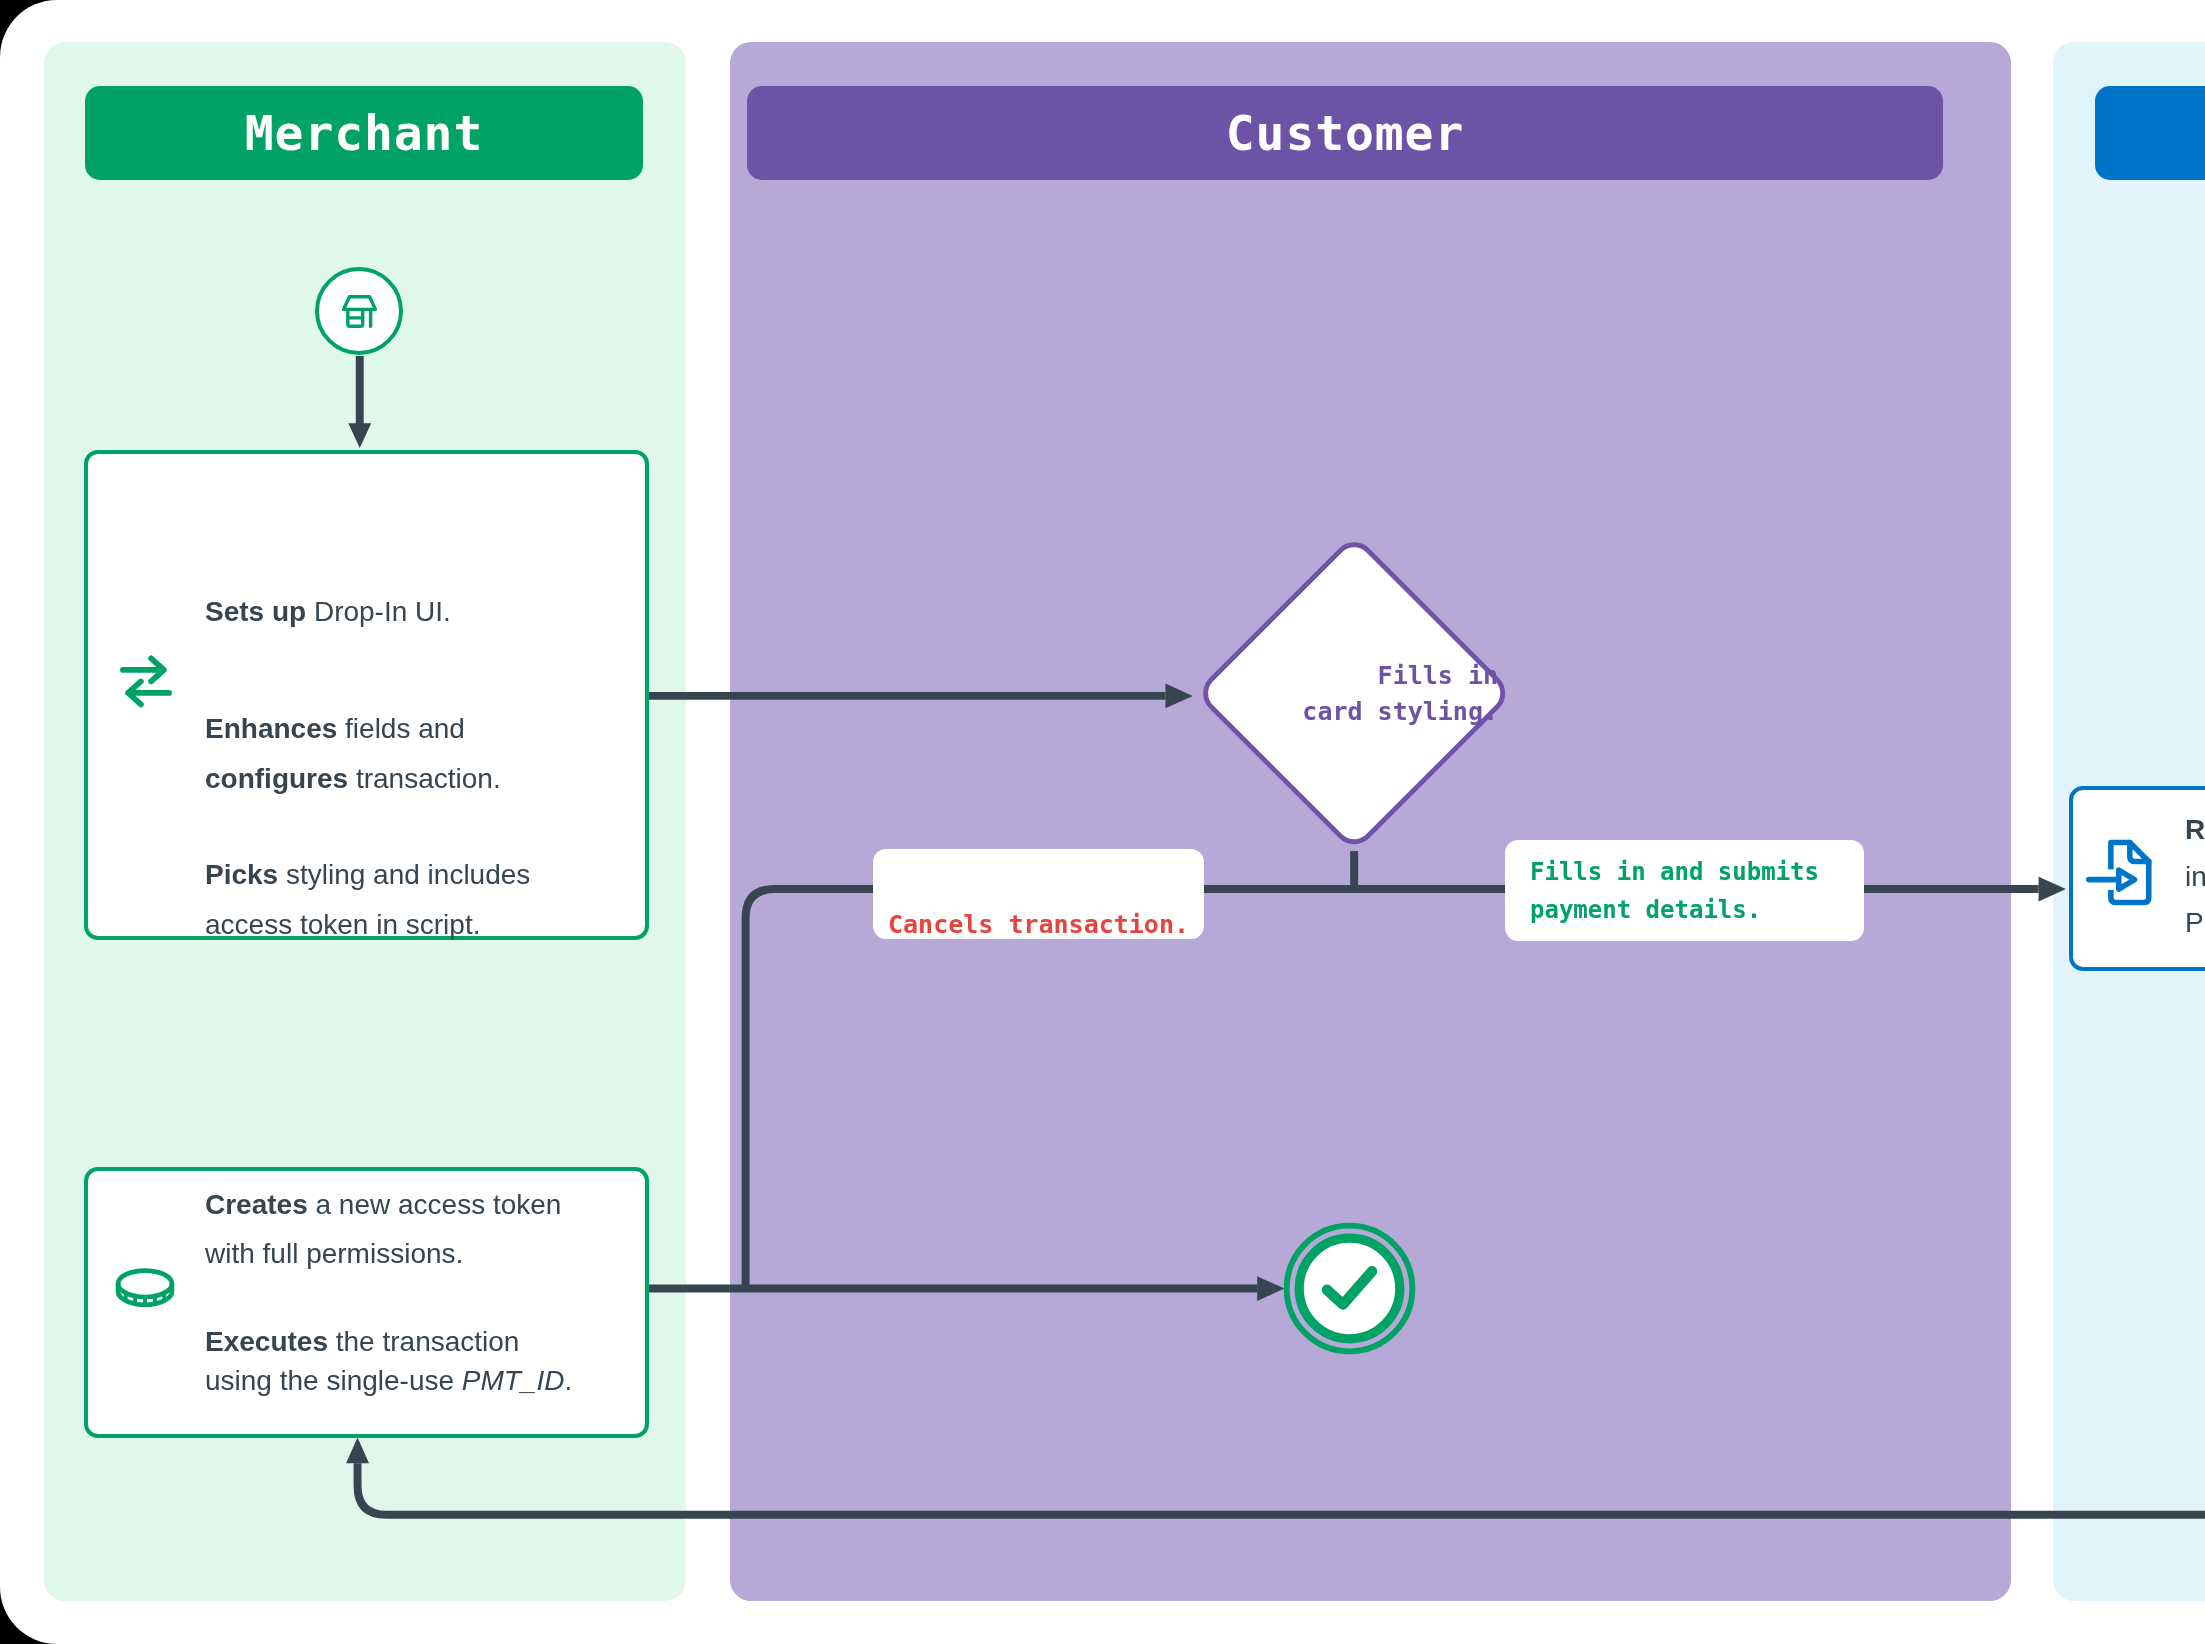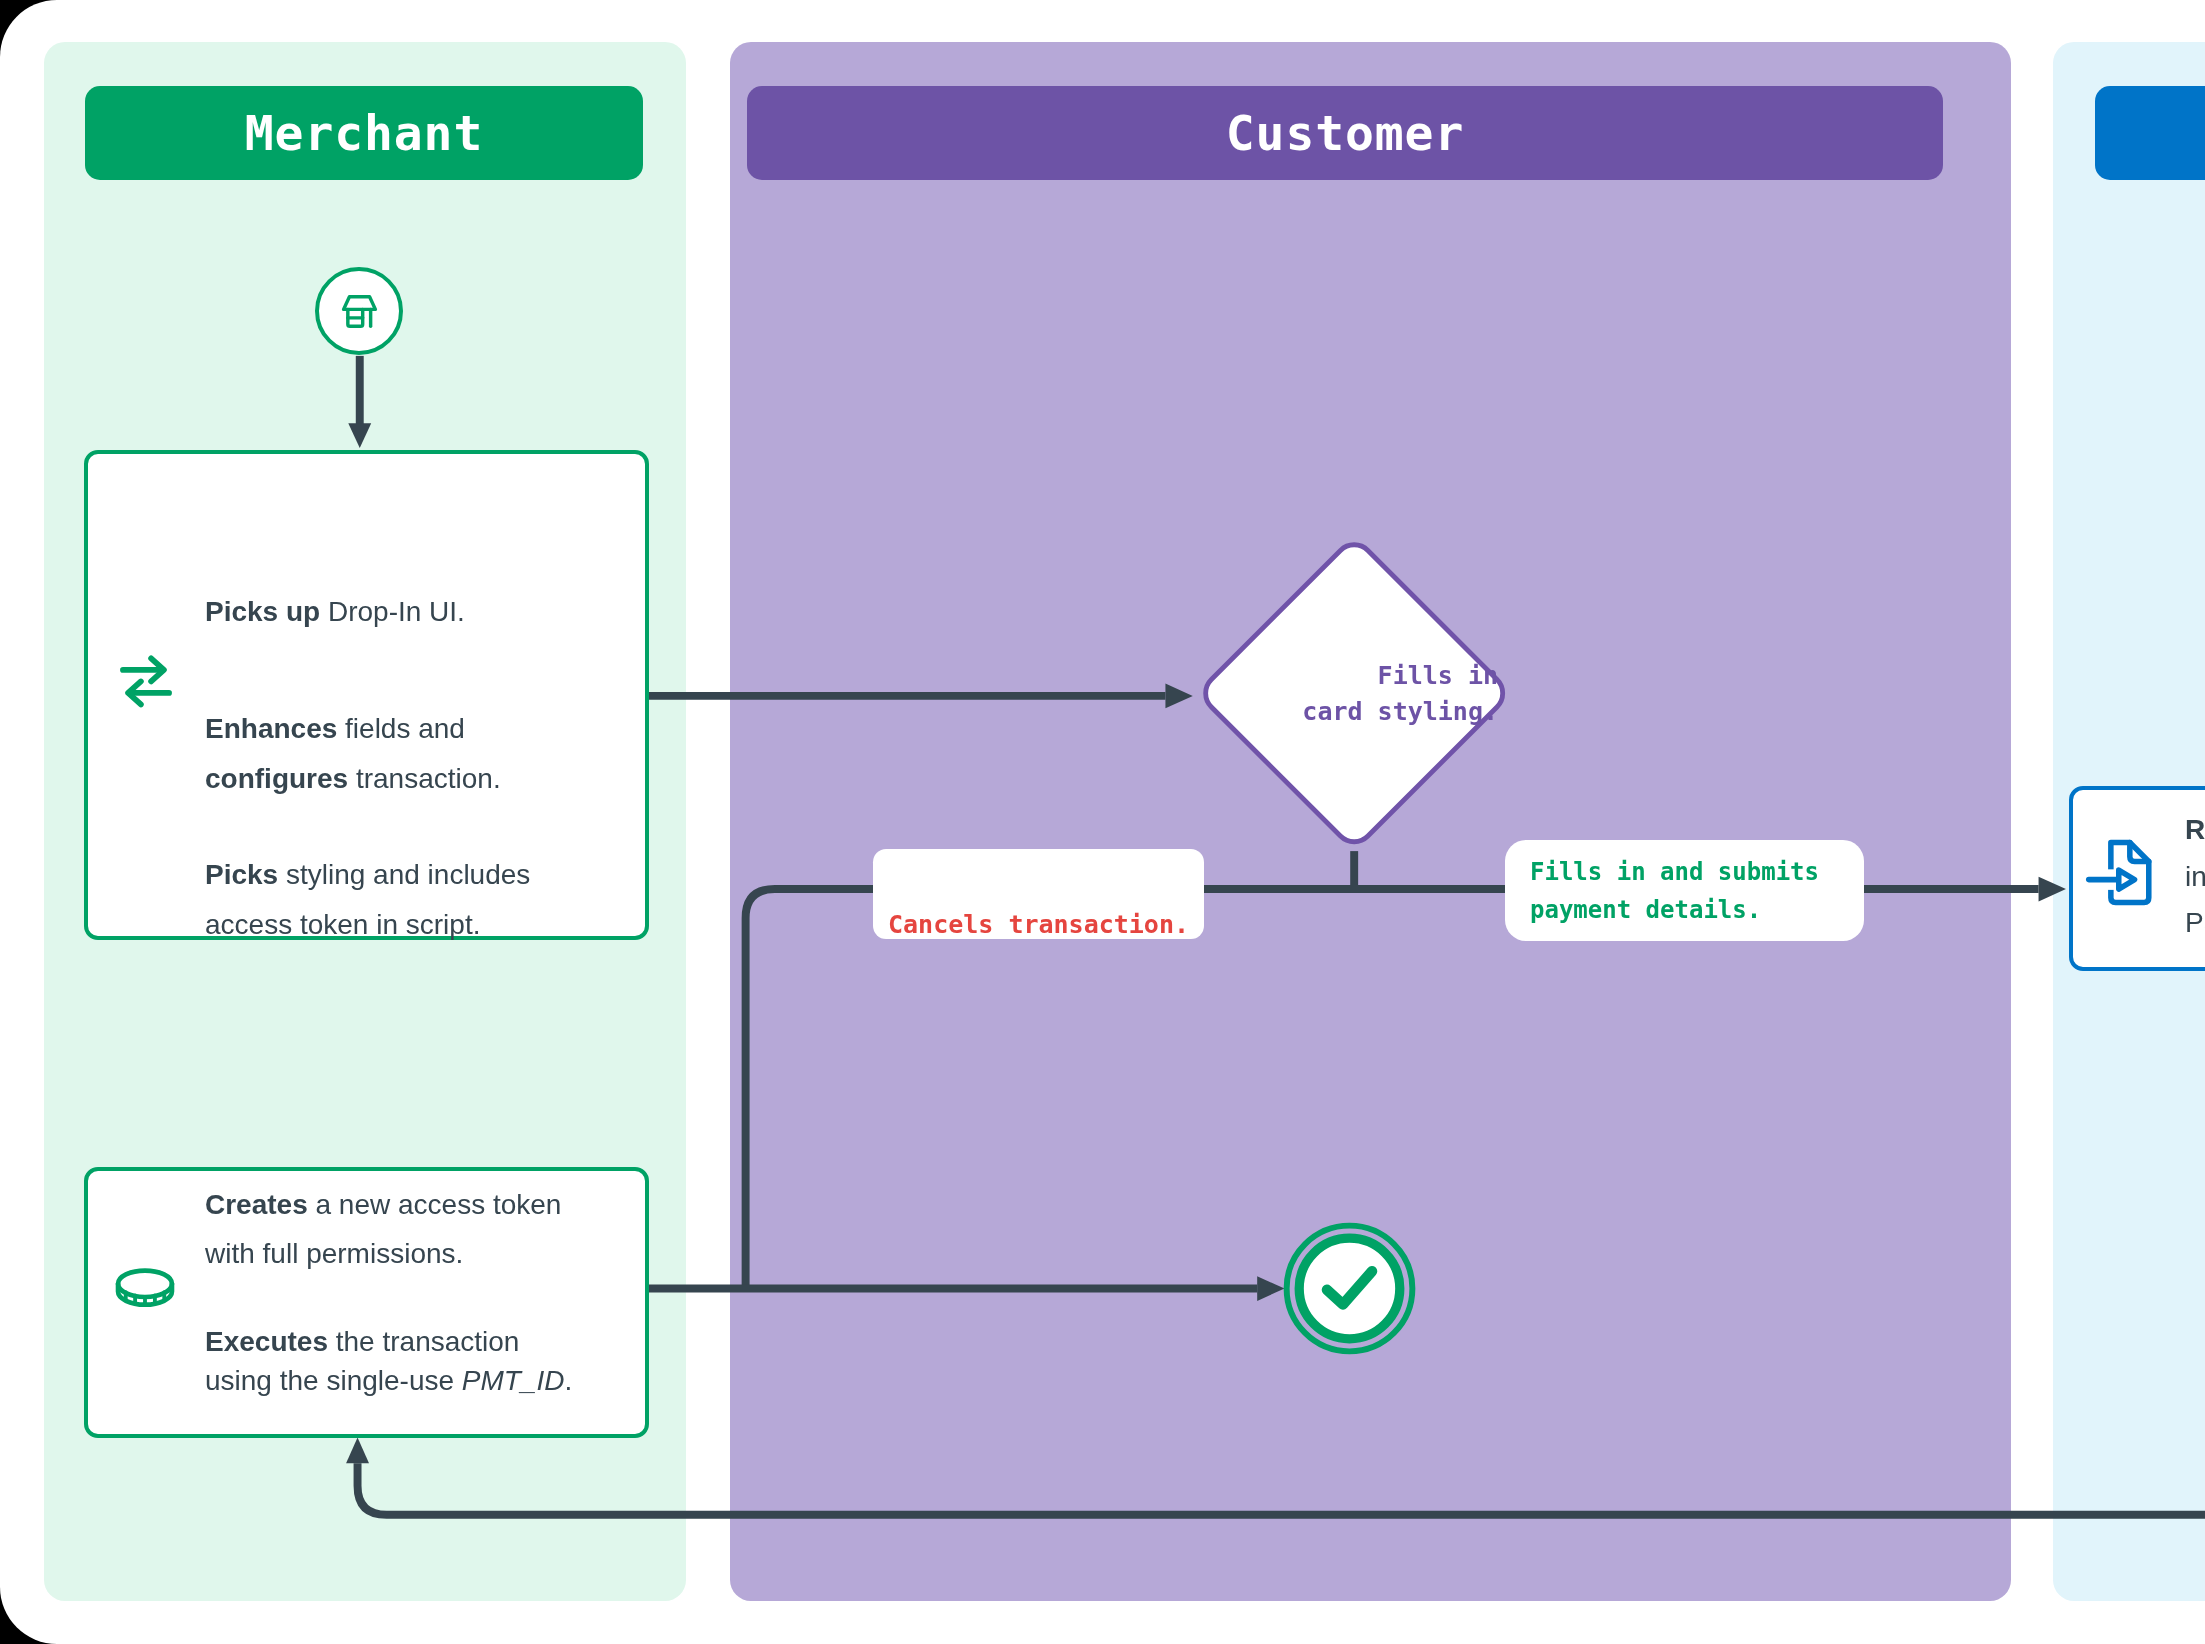--- a/index.html
+++ b/index.html
@@ -48,21 +48,21 @@
 
   .diamond-text{position:absolute;left:1211px;top:658px;width:287px;height:72px;
     text-align:right;font-size:25px;line-height:36px;color:var(--purple);}
 
   .flow-label{position:absolute;border-radius:13.2px;background:var(--white);box-sizing:border-box;}
   .cancel-label{left:873px;top:849px;width:331px;height:90px;
     display:flex;align-items:flex-end;justify-content:center;
     font-size:25px;color:var(--red);}
   .submit-label{left:1505px;top:840px;width:359px;height:101px;
     display:flex;flex-direction:column;justify-content:center;padding-left:25px;
-    font-size:24px;line-height:38px;color:var(--green);border-radius:21px;}
+    font-size:24px;line-height:38px;color:var(--green);}
 
   .store-circle{position:absolute;left:315px;top:267px;width:88px;height:88px;
     background:var(--white);border:4.9px solid var(--green);border-radius:50%;
     box-sizing:border-box;display:flex;align-items:center;justify-content:center;}
 
   .icon-abs{position:absolute;}
   .gs{stroke:var(--green);fill:none;stroke-linecap:round;stroke-linejoin:round;}
   .bs{stroke:var(--blue);stroke-linecap:round;}
 </style>
 </head>
@@ -110,21 +110,21 @@
       <svg width="53" height="53" viewBox="0 0 100 100">
         <path class="gs" stroke-width="6.5" d="M20 46 L31 22 H69 L80 46 Z"></path>
         <path class="gs" stroke-width="6.5" d="M28 46 V74 Q28 78 32 78 H52 Q56 78 56 74 V46"></path>
         <line class="gs" stroke-width="6.5" x1="28" y1="62" x2="56" y2="62"></line>
         <line class="gs" stroke-width="6.5" x1="71" y1="46" x2="71" y2="78"></line>
       </svg>
     </div>
 
     <div class="node box-green box1">
       <div class="body-line" style="top:135px">
-        <span class="b">Picks up</span><span> Drop-In UI.</span>
+        <span class="b">Sets up</span><span> Drop-In UI.</span>
       </div>
       <div class="body-line" style="top:252px">
         <span class="b">Enhances</span><span> fields and</span>
       </div>
       <div class="body-line" style="top:302px">
         <span class="b">configures</span><span> transaction.</span>
       </div>
       <div class="body-line" style="top:398px">
         <span class="b">Picks</span><span> styling and includes</span>
       </div>

